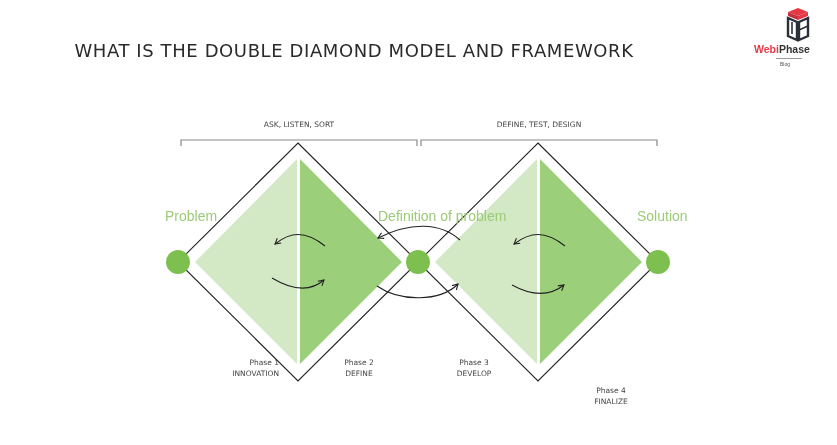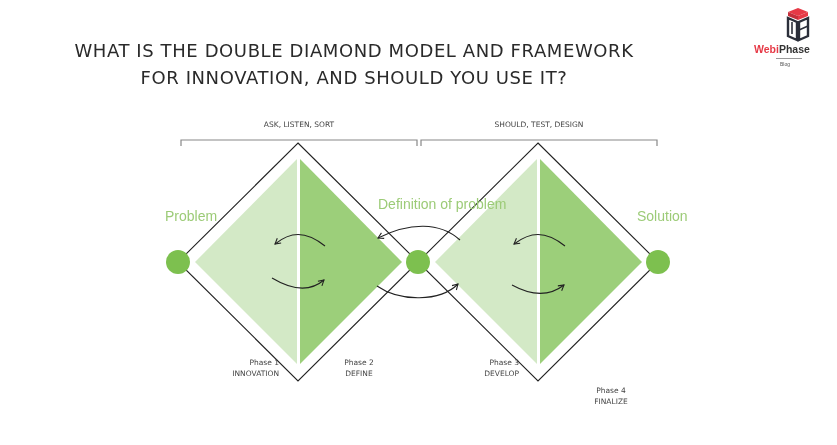--- a/index.html
+++ b/index.html
@@ -13,40 +13,39 @@
   .bracket-label { position: absolute; font-family: "DejaVu Sans", sans-serif; font-size: 7.5px; color: #444; text-align: center; }
   .node-label { position: absolute; font-family: Liberation Sans, sans-serif; font-size: 14px; color: #9ccb77; white-space: nowrap; }
   .phase { position: absolute; font-family: "DejaVu Sans", sans-serif; font-size: 7.5px; color: #444; text-align: center; line-height: 11px; width: 90px; }
   svg.diagram { position: absolute; left: 0; top: 0; }
 </style>
 </head>
 <body>
 
 <div class="title">
   <div>WHAT IS THE DOUBLE DIAMOND MODEL AND FRAMEWORK</div>
-  <div>FOR INNOVATION, AND SHOULD YOU USE IT?</div>
 </div>
 
 <div>
   <svg class="logo" viewBox="0 0 72 66" width="72" height="66">
     <polygon points="28,4 38,0 48,4 38,8" fill="#e63946"></polygon>
     <polygon points="28,4 38,8 38,12 28,8" fill="#c62f3b"></polygon>
     <polygon points="48,4 38,8 38,12 48,8" fill="#e63946"></polygon>
     <polygon points="28,10 37,14 37,32 28,28" fill="none" stroke="#2b2f3a" stroke-width="2.4"></polygon>
     <polygon points="48,10 39,14 39,32 48,28" fill="none" stroke="#2b2f3a" stroke-width="2.4"></polygon>
     <line x1="32" y1="14" x2="32" y2="26" stroke="#2b2f3a" stroke-width="1.6"></line>
     <line x1="39" y1="22" x2="48" y2="18" stroke="#2b2f3a" stroke-width="1.6"></line>
   </svg>
   <div class="logo-name"><span class="brand-red">Webi</span><span>Phase</span></div>
   <div class="logo-rule"></div>
   <div class="logo-sub">Blog</div>
 </div>
 
 <div class="bracket-label" style="left:181px; width:236px; top:120px;">ASK, LISTEN, SORT</div>
-<div class="bracket-label" style="left:421px; width:236px; top:120px;">SHOULD, TEST, DESIGN</div>
+<div class="bracket-label" style="left:421px; width:236px; top:120px;">DEFINE, TEST, DESIGN</div>
 
 <svg class="diagram" width="837" height="445" viewBox="0 0 837 445">
   <defs>
     <marker id="arrowhead" viewBox="0 0 10 10" refX="8" refY="5" markerWidth="7" markerHeight="7" orient="auto-start-reverse">
       <path d="M1,1 L8,5 L1,9" fill="none" stroke="#222" stroke-width="1.4"></path>
     </marker>
   </defs>
 
   <g>
     <path d="M181,146 L181,140 L417,140 L417,146" fill="none" stroke="#888" stroke-width="1.2"></path>
@@ -72,31 +71,31 @@
 
   <path d="M460,240 C440,222 410,222 378,238" fill="none" stroke="#222" stroke-width="1.1" marker-end="url(#arrowhead)"></path>
   <path d="M377,286 C400,302 440,302 458,284" fill="none" stroke="#222" stroke-width="1.1" marker-end="url(#arrowhead)"></path>
 
   <circle cx="178" cy="262" r="12" fill="#7dc04f"></circle>
   <circle cx="418" cy="262" r="12" fill="#7dc04f"></circle>
   <circle cx="658" cy="262" r="12" fill="#7dc04f"></circle>
 </svg>
 
 <div class="node-label" style="left:165px; top:208px;">Problem</div>
-<div class="node-label" style="left:378px; top:196px;">Definition of problem</div>
+<div class="node-label" style="left:378px; top:208px;">Definition of problem</div>
 <div class="node-label" style="left:637px; top:208px;">Solution</div>
 
 <div class="phase" style="left:189px; top:357px;text-align:right;">
   <div>Phase 1</div>
   <div>INNOVATION</div>
 </div>
 <div class="phase" style="left:314px; top:357px;">
   <div>Phase 2</div>
   <div>DEFINE</div>
 </div>
-<div class="phase" style="left:429px; top:357px;text-align:right;">
+<div class="phase" style="left:429px; top:357px;">
   <div>Phase 3</div>
   <div>DEVELOP</div>
 </div>
 <div class="phase" style="left:566px; top:357px;margin-top:28px;">
   <div>Phase 4</div>
   <div>FINALIZE</div>
 </div>
 
 </body></html>

